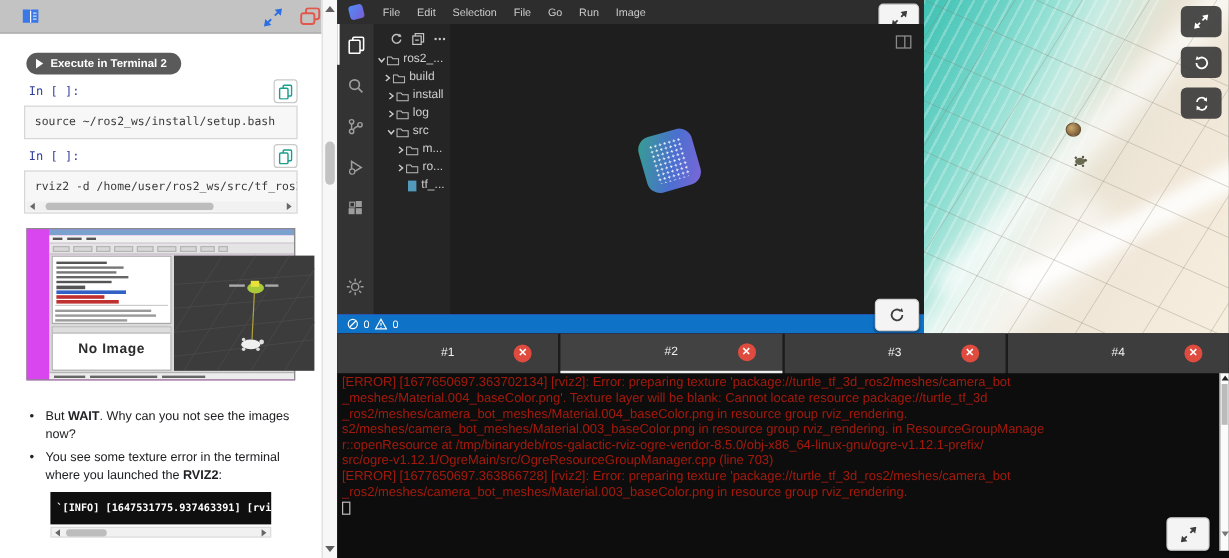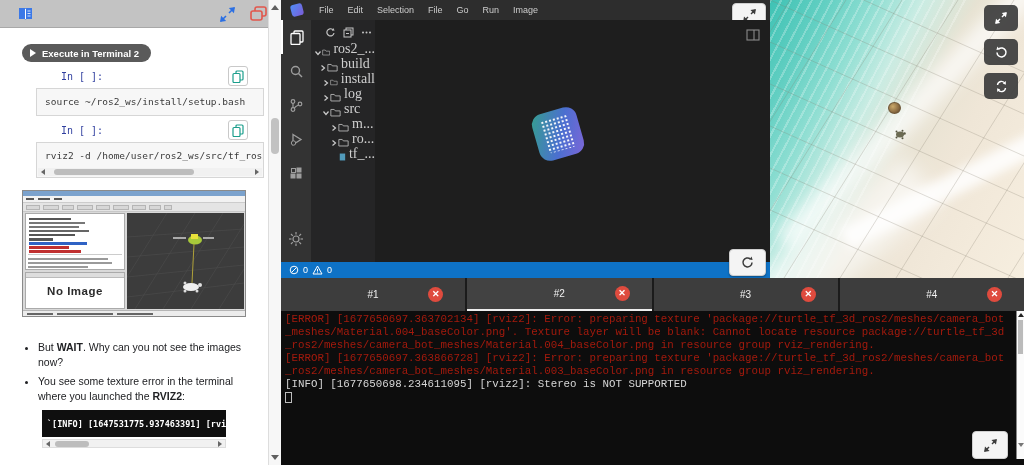--- a/index.html
+++ b/index.html
@@ -12,32 +12,32 @@
   .lp-header { position:absolute; left:0; top:0; width:268px; height:28px; background:#c3c3c3; border-bottom:1px solid #a8a8a8; }
   .lp-vscroll { position:absolute; left:268px; top:0; width:13px; height:465px; background:#f7f7f7; border-left:1px solid #ddd; }
   .sb-arrow-up { width:0;height:0;border-left:4px solid transparent;border-right:4px solid transparent;border-bottom:5px solid #5f5f5f; margin:5px auto 0; }
   .sb-arrow-dn { width:0;height:0;border-left:4px solid transparent;border-right:4px solid transparent;border-top:5px solid #5f5f5f; position:absolute; bottom:5px; left:2px; }
   .lp-thumb { position:absolute; top:118px; left:2px; width:8px; height:36px; background:#c2c2c2; border-radius:4px; }
 
   .exec-btn { position:absolute; left:22px; top:44px; height:18px; display:inline-flex; align-items:center; gap:6px;
     background:#5a5a5a; color:#fff; border-radius:10px; padding:0 12px 0 8px; font-size:9.5px; font-weight:bold; }
   .play-tri { width:0;height:0;border-top:4px solid transparent;border-bottom:4px solid transparent;border-left:6px solid #fff; }
 
-  .prompt { position:absolute; left:24px; font-family:"DejaVu Sans Mono", monospace; font-size:10px; color:#303f9f;margin-left:37px; }
+  .prompt { position:absolute; left:24px; font-family:"DejaVu Sans Mono", monospace; font-size:10px; color:#303f9f; }
   .copy-btn { position:absolute; left:228px; width:20px; height:20px; background:#fff; border:1px solid #c9c9c9; border-radius:3px;
     display:flex; align-items:center; justify-content:center; }
   .code-box { position:absolute; left:20px; width:228px; background:#f7f7f7; border:1px solid #d6d6d6;
-    font-family:"DejaVu Sans Mono", monospace; font-size:9.5px; color:#3a3a3a; padding:7px 8px 0 8px; overflow:hidden; white-space:nowrap;margin-left:16px; }
+    font-family:"DejaVu Sans Mono", monospace; font-size:9.5px; color:#3a3a3a; padding:7px 8px 0 8px; overflow:hidden; white-space:nowrap; }
   .hscroll { position:absolute; left:1px; right:1px; bottom:1px; height:8px; background:#f1f1f1; }
   .hs-thumb { position:absolute; left:16px; top:1px; height:6px; width:140px; background:#bdbdbd; border-radius:3px; }
   .hs-left  { position:absolute; left:3px; top:1px; width:0;height:0;border-top:3px solid transparent;border-bottom:3px solid transparent;border-right:4px solid #666; }
   .hs-right { position:absolute; right:3px; top:1px; width:0;height:0;border-top:3px solid transparent;border-bottom:3px solid transparent;border-left:4px solid #666; }
 
   
-  .rviz { position:absolute; left:22px; top:190px; width:224px; height:127px; border:1px solid #8a8a8a; background:#d946ef; }
+  .rviz { position:absolute; left:22px; top:190px; width:224px; height:127px; border:1px solid #8a8a8a; background:#d946ef;padding-left:18px; }
   .rv-title { height:5px; background:#7ba2cd; }
   .rv-menu { height:7px; background:#f2f2f2; border-bottom:1px solid #ccc; display:flex; gap:4px; align-items:center; padding-left:3px; }
   .rv-toolbar { height:9px; background:#e4e4e4; border-bottom:1px solid #c8c8c8; display:flex; gap:3px; align-items:center; padding-left:3px; }
   .chip { height:5px; background:#d7d7d7; border:1px solid #b5b5b5; }
   .mbar { height:2px; background:#555; }
   .rv-body { position:relative; height:98px; background:#d9d9d9; }
   .rv-left { position:absolute; left:2px; top:1px; width:100px; height:57px; background:#fff; border:1px solid #aaa; padding:2px 3px; }
   .bar { height:2.5px; margin:1.6px 0; background:#555; }
   .rv-desc { position:absolute; left:2px; top:40px; width:94px; border-top:1px solid #ccc; padding-top:1px; }
   .rv-img { position:absolute; left:2px; top:60px; width:100px; height:37px; background:#fff; border:1px solid #aaa; }
@@ -65,21 +65,21 @@
   .ide-expand { right:4px; top:3px; width:34px; height:25px; }
   .ide-refresh { right:4px; top:249px; width:37px; height:27px; }
 
   .activity-bar { position:absolute; left:0; top:20px; width:30px; height:242px; background:#333333; }
   .act-icon { width:30px; height:34px; display:flex; align-items:center; justify-content:center; }
   .act-icon.active { border-left:2px solid #fff; }
   .act-gear { position:absolute; bottom:6px; left:0; }
 
   .sidebar { position:absolute; left:30px; top:20px; width:64px; height:242px; background:#252526; }
   .sb-actions { display:flex; gap:7px; padding:7px 0 4px 14px; }
-  .tree-row { display:flex; align-items:flex-end; height:15px; font-size:14px; color:#cfcfcf; white-space:nowrap; overflow:hidden;font-family:Liberation Serif, serif; }
+  .tree-row { display:flex; align-items:center; height:15px; font-size:10px; color:#cfcfcf; white-space:nowrap; overflow:hidden; }
   .tree-row .lbl { margin-left:3px; }
   .chev { flex:0 0 auto; }
 
   .editor { position:absolute; left:94px; top:20px; width:395px; height:242px; background:#1e1e1e; }
   .logo-mark { position:absolute; left:160px; top:90px; width:46px; height:48px; border-radius:11px; transform:rotate(-16deg);
     background:linear-gradient(115deg,#35a08e 0%,#4b6fd0 55%,#7e66d8 100%); }
   .logo-mark::after { content:""; position:absolute; inset:7px 9px; border-radius:4px;
     background-image:radial-gradient(rgba(255,255,255,.95) 0.7px, transparent 1.1px); background-size:4px 4px; }
   .split-icon { position:absolute; right:10px; top:8px; }
 
@@ -104,21 +104,21 @@
   
   .term { position:absolute; left:281px; top:278px; width:743px; height:187px; background:#0d0d0d; }
   .tabbar { position:absolute; left:0; top:0; width:100%; height:33px; background:#1b1b1b; display:flex; }
   .tab { flex:1; margin-right:2px; background:#3d3d3d; position:relative; display:flex; align-items:center; justify-content:center;
     color:#f0f0f0; font-size:10px; }
   .tab:last-child { margin-right:0; }
   .tab.active { background:#424242; border-bottom:2px solid #eeeeee; }
   .tab-close { position:absolute; right:22px; width:15px; height:15px; border-radius:50%; background:#df4b3e; color:#fff;
     font-size:9px; font-weight:bold; display:flex; align-items:center; justify-content:center; line-height:1; }
   .term-body { position:absolute; left:0; top:33px; right:8px; bottom:0; padding:2px 0 0 4px; overflow:hidden;
-    font-family:Liberation Mono, monospace; font-size:10.8px; line-height:13px; }
+    font-family:Liberation Sans, sans-serif; font-size:10.8px; line-height:13px; }
   .t-line { white-space:pre; color:#a31a0d; }
   .t-line.info { color:#d6d6d6; }
   .cursor { width:7px; height:11px; border:1px solid #bdbdbd; margin-top:1px; }
   .term-scroll { position:absolute; right:0; top:33px; width:8px; bottom:6px; background:#fbfbfb; border-left:1px solid #888; }
   .ts-up { width:0;height:0;border-left:3px solid transparent;border-right:3px solid transparent;border-bottom:4px solid #222; margin:2px auto 0; }
   .ts-dn { width:0;height:0;border-left:3px solid transparent;border-right:3px solid transparent;border-top:4px solid #777; position:absolute; bottom:12px; left:1px; }
   .ts-thumb { position:absolute; top:9px; left:1px; width:5px; height:34px; background:#bbb; }
   .term-expand { right:16px; bottom:6px; width:36px; height:28px; position:absolute; }
 </style>
 </head>
@@ -545,23 +545,25 @@
     <div class="tab">
       <span>#4</span>
       <span class="tab-close">✕</span>
     </div>
   </div>
 
   <div class="term-body">
     <div class="t-line">[ERROR] [1677650697.363702134] [rviz2]: Error: preparing texture 'package://turtle_tf_3d_ros2/meshes/camera_bot</div>
     <div class="t-line">_meshes/Material.004_baseColor.png'. Texture layer will be blank: Cannot locate resource package://turtle_tf_3d</div>
     <div class="t-line">_ros2/meshes/camera_bot_meshes/Material.004_baseColor.png in resource group rviz_rendering.</div>
+    <div class="t-line">s2/meshes/camera_bot_meshes/Material.003_baseColor.png in resource group rviz_rendering. in ResourceGroupManage</div>
+    <div class="t-line">r::openResource at /tmp/binarydeb/ros-galactic-rviz-ogre-vendor-8.5.0/obj-x86_64-linux-gnu/ogre-v1.12.1-prefix/</div>
+    <div class="t-line">src/ogre-v1.12.1/OgreMain/src/OgreResourceGroupManager.cpp (line 703)</div>
     <div class="t-line">[ERROR] [1677650697.363866728] [rviz2]: Error: preparing texture 'package://turtle_tf_3d_ros2/meshes/camera_bot</div>
     <div class="t-line">_ros2/meshes/camera_bot_meshes/Material.003_baseColor.png in resource group rviz_rendering.</div>
-    <div class="t-line info">[INFO] [1677650698.234611095] [rviz2]: Stereo is NOT SUPPORTED</div>
     <div class="cursor"></div>
   </div>
 
   <div class="term-scroll">
     <div class="ts-up"></div>
     <div class="ts-thumb"></div>
     <div class="ts-dn"></div>
   </div>
 
   <div class="overlay-btn term-expand">

